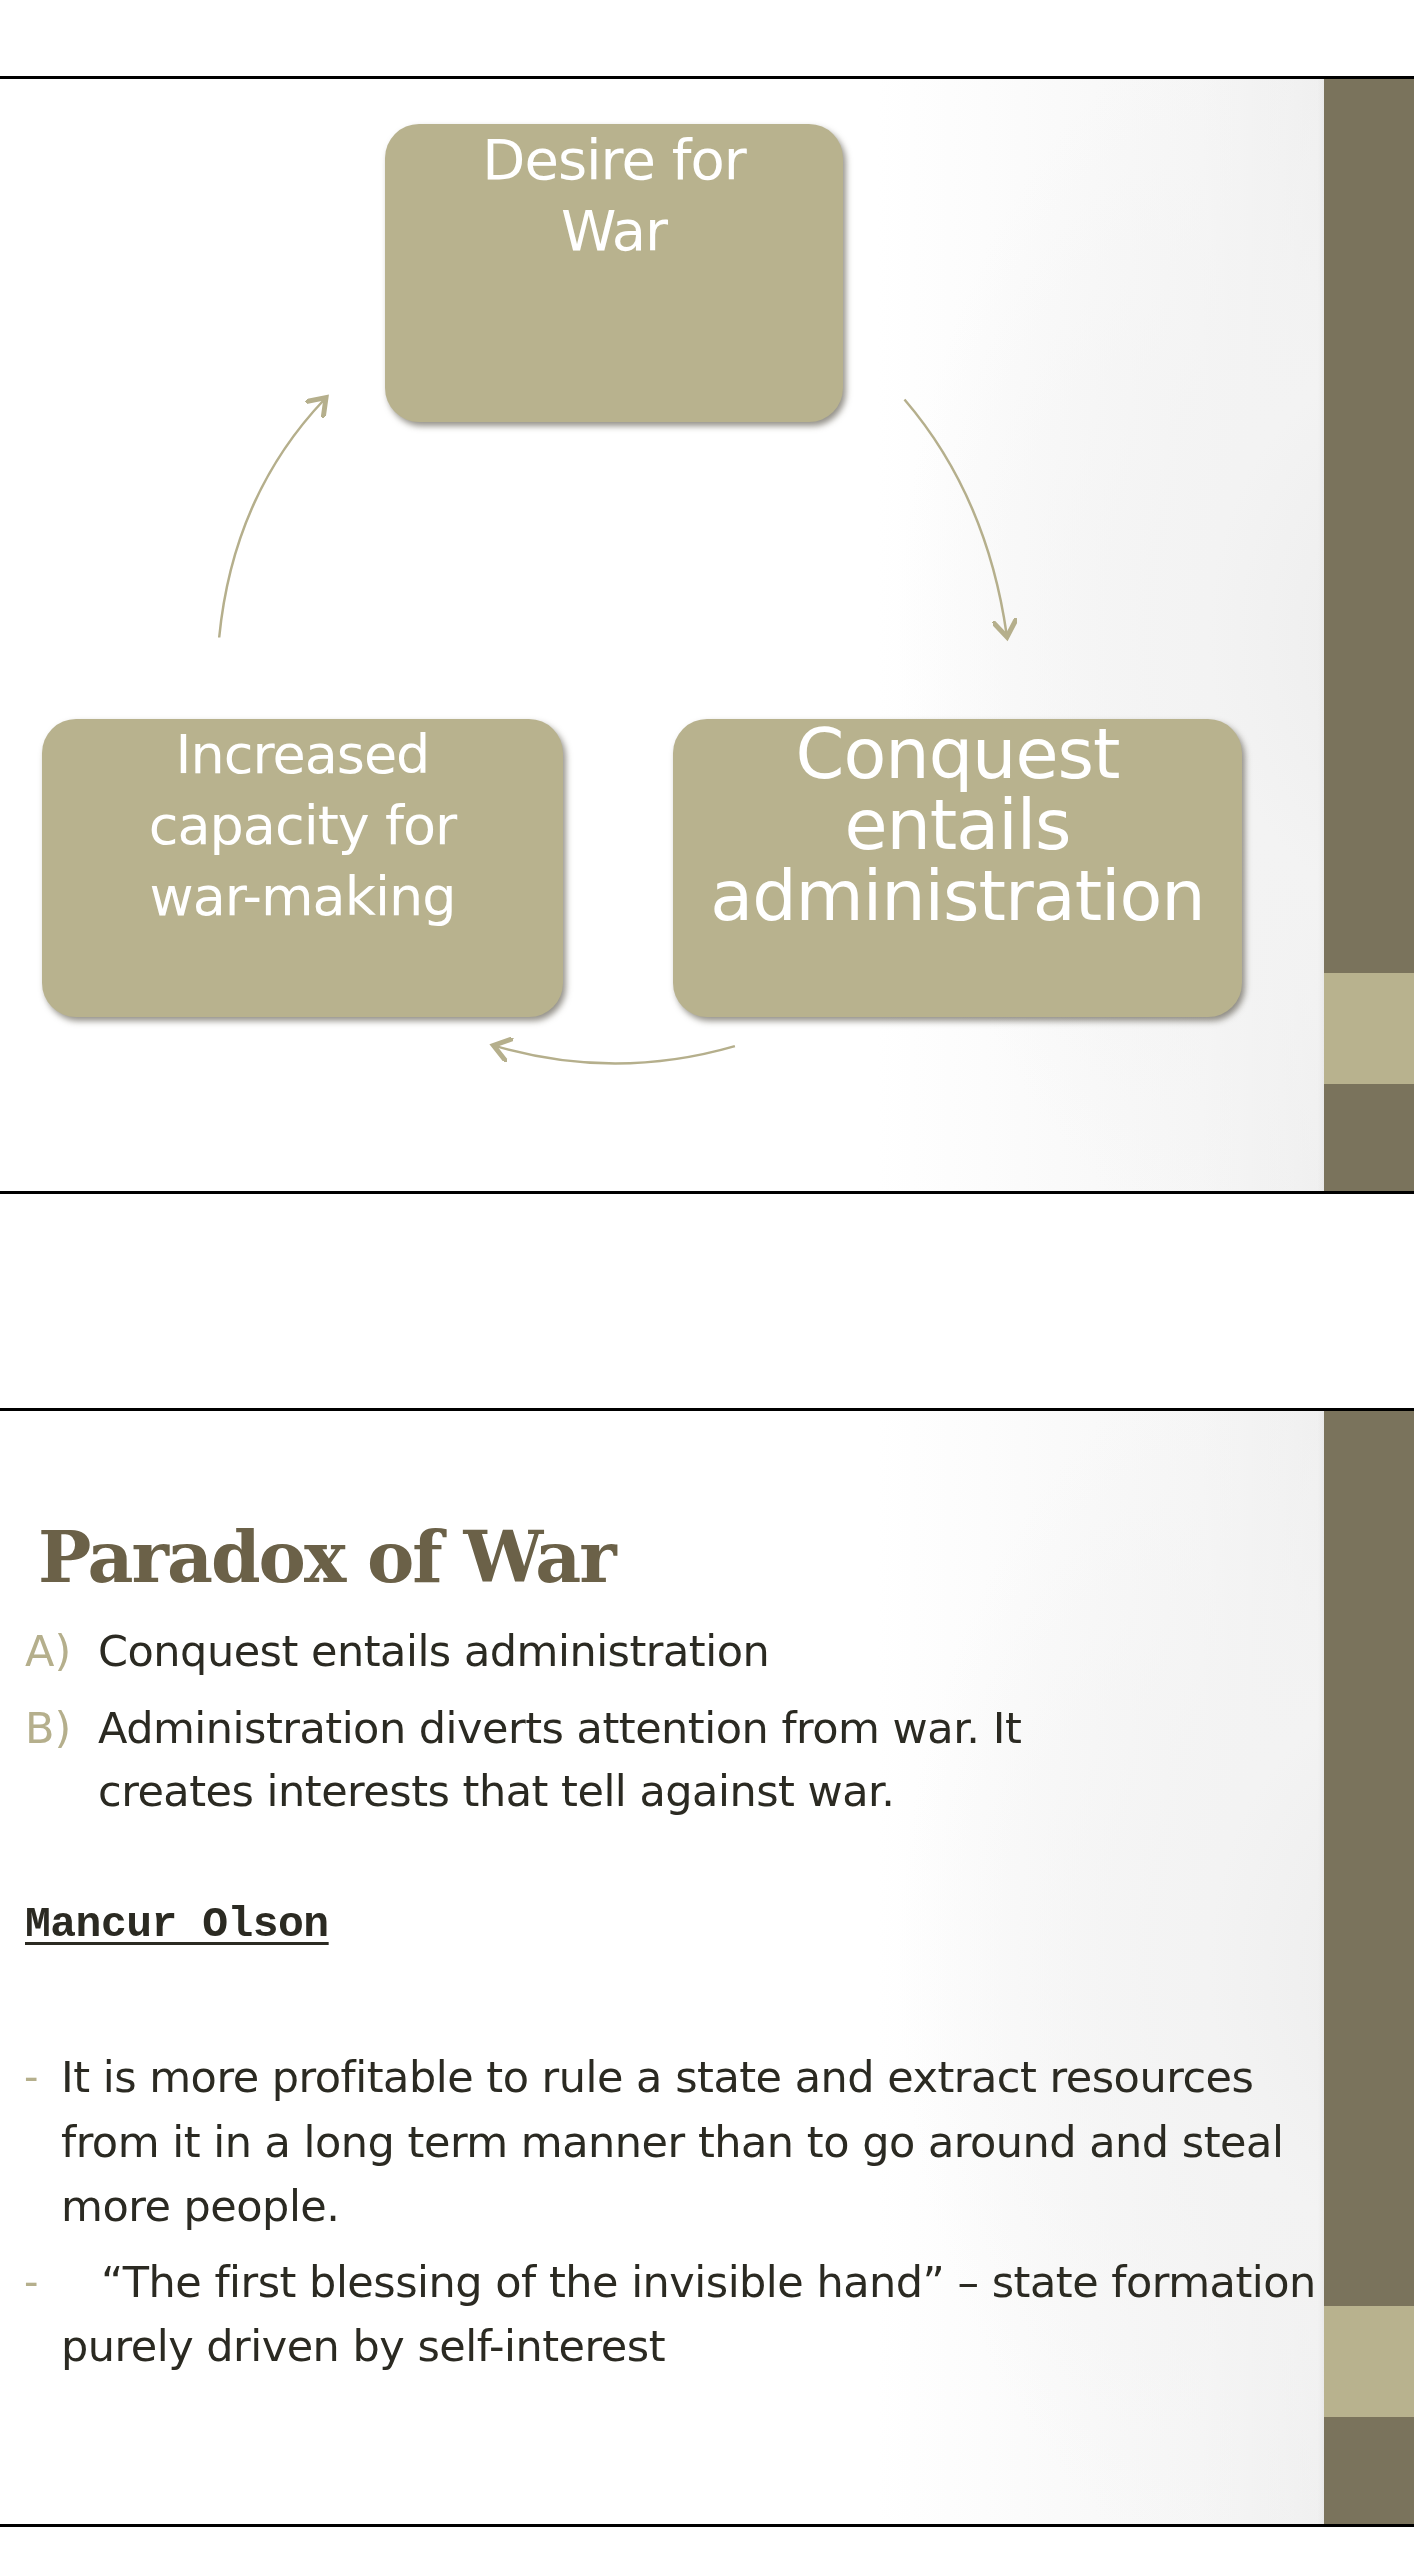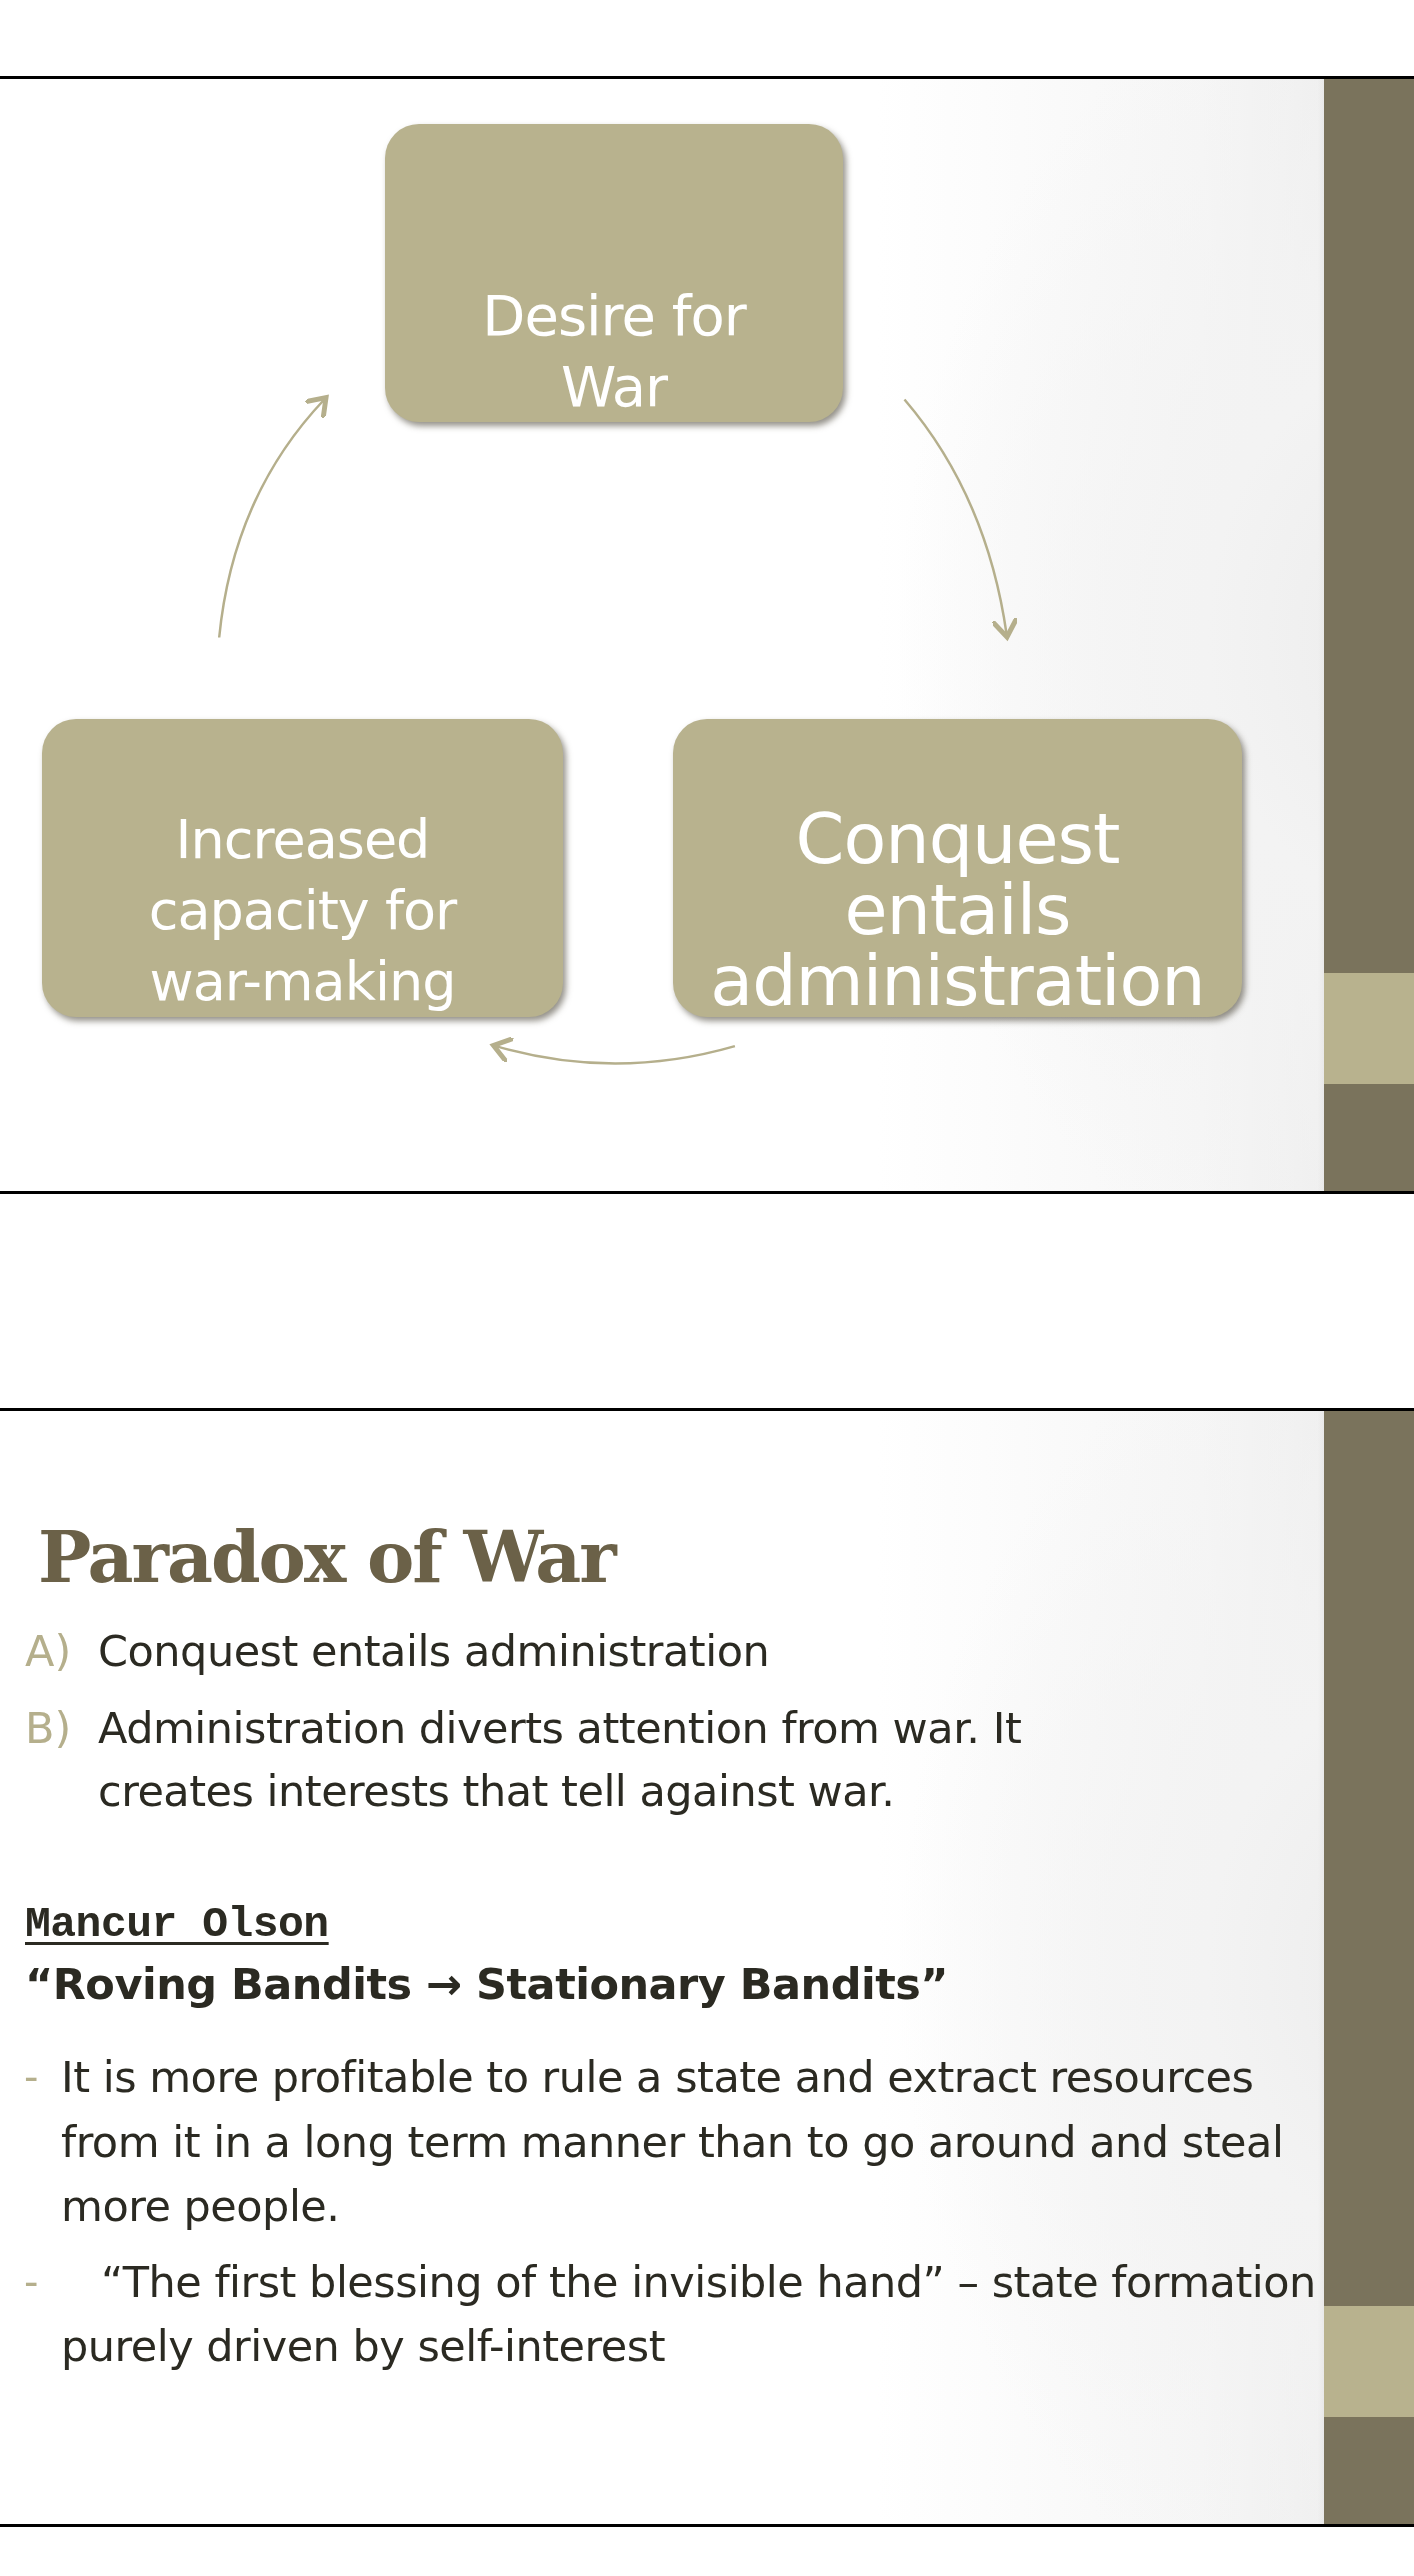--- a/index.html
+++ b/index.html
@@ -21,21 +21,21 @@
 
     .side-bar { position: absolute; right: 0; top: 0; bottom: 0; width: 90px; background: #7a735c; }
     .side-band { position: absolute; right: 0; width: 90px; background: #b8b28e; }
     #slide-1 .side-band { top: 894px; height: 111px; }
     #slide-2 .side-band { top: 895px; height: 111px; }
     .side-edge { position: absolute; right: 90px; top: 0; bottom: 0; width: 6px; background: linear-gradient(90deg, rgba(230,230,230,0), #e9e9e9); }
 
     .cycle-box {
       position: absolute; background: #b8b28e; border-radius: 34px;
       box-shadow: 3px 4px 6px rgba(60,55,40,0.55);
-      color: #ffffff; display: flex; align-items: flex-end; justify-content: center;
+      color: #ffffff; display: flex; align-items: flex-start; justify-content: center;
       text-align: center; font-size: 58px; line-height: 71px;
       font-family: "DejaVu Sans", sans-serif; letter-spacing: -1px;
     }
     .cycle-box span { display: block; white-space: pre-line; }
     #box-desire { left: 385px; top: 45px; width: 458px; height: 298px; font-size: 56px; }
     #box-conquest { left: 673px; top: 640px; width: 569px; height: 298px; font-size: 70px; }
     #box-capacity { left: 42px; top: 640px; width: 521px; height: 298px; font-size: 54px; line-height: 71px; }
 
     .arrows { position: absolute; left: 0; top: 0; width: 1324px; height: 1118px; pointer-events: none; }
 
@@ -95,21 +95,20 @@
   <div>
     <span class="marker" style="left:25px; top:209px;">A)</span>
     <span class="txt" style="left:98px; top:209px;">Conquest entails administration</span>
 
     <span class="marker" style="left:25px; top:286px;">B)</span>
     <span class="txt" style="left:98px; top:286px;">Administration diverts attention from war. It</span>
     <span class="txt" style="left:98px; top:349px;">creates interests that tell against war.</span>
   </div>
 
   <span class="txt bold underline" style="left:25px; top:482px;font-family:Liberation Mono, monospace;">Mancur Olson</span>
-  <span class="txt bold" style="left:25px; top:542px;">“Roving Bandits → Stationary Bandits”</span>
 
   <div>
     <span class="dash" style="left:24px; top:635px;">-</span>
     <span class="txt" style="left:61px; top:635px;">It is more profitable to rule a state and extract resources</span>
     <span class="txt" style="left:61px; top:700px;">from it in a long term manner than to go around and steal</span>
     <span class="txt" style="left:61px; top:764px;">more people.</span>
 
     <span class="dash" style="left:24px; top:840px;">-</span>
     <span class="txt" style="left:61px; top:840px;margin-left:40px;">“The first blessing of the invisible hand” – state formation</span>
     <span class="txt" style="left:61px; top:904px;">purely driven by self-interest</span>

